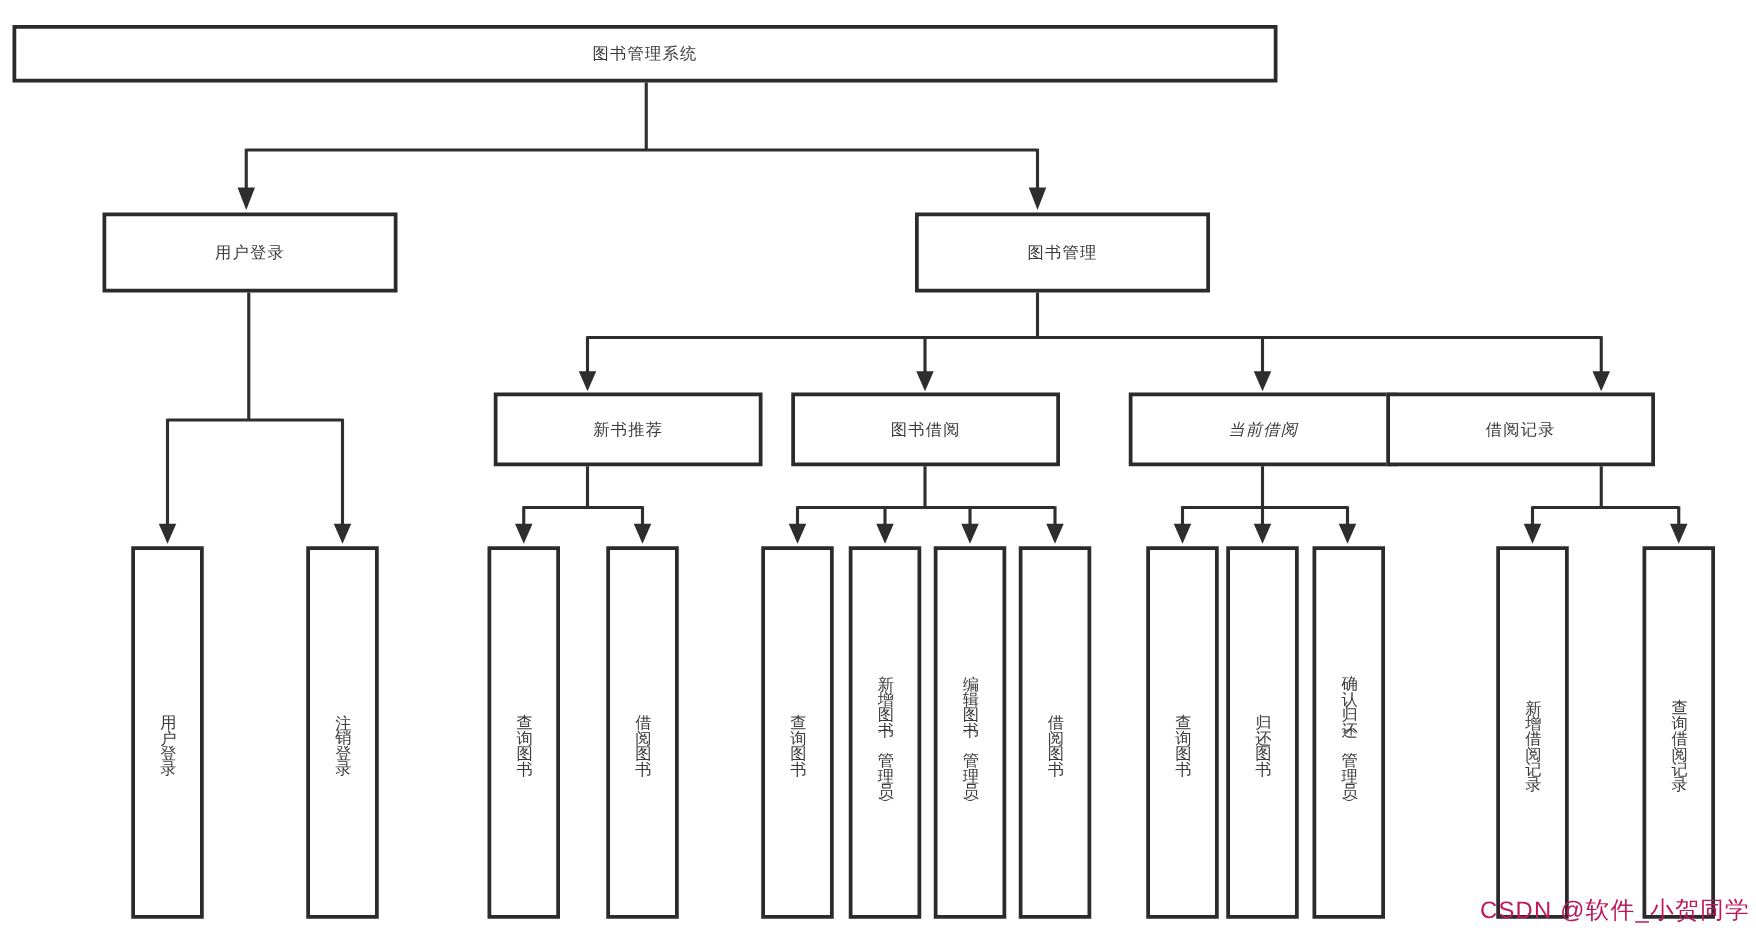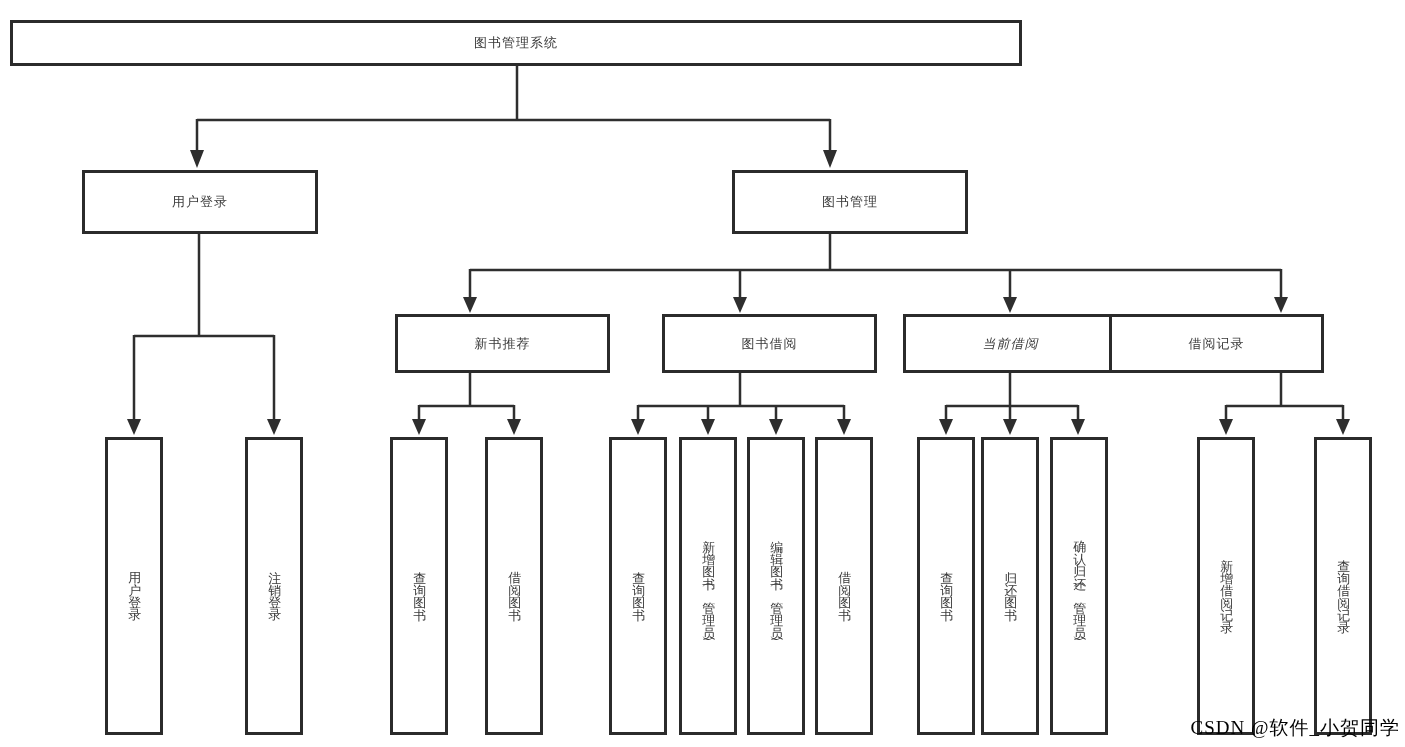--- a/index.html
+++ b/index.html
@@ -19,42 +19,41 @@
     display:flex;align-items:center;justify-content:center;
     color:#3a3a3a;
     font-size:13px;
     letter-spacing:1px;
     z-index:2;
   }
   .root{left:10px;top:20px;width:1012px;height:46px;font-size:13px;}
   .lvl2a{left:82px;top:170px;width:236px;height:64px;}
   .lvl2b{left:732px;top:170px;width:236px;height:64px;}
   .lvl3{top:314px;width:215px;height:59px;}
-  .l3a{left:363px;margin-left:32px;} .l3b{left:662px;} .l3c{left:903px;font-style:italic;} .l3d{left:1109px;}
+  .l3a{left:363px;margin-left:32px;} .l3b{left:633px;} .l3c{left:903px;font-style:italic;} .l3d{left:1109px;}
   .leaf{top:437px;width:58px;height:298px;}
   .vtext{
     writing-mode:vertical-lr;
     text-orientation:mixed;
     letter-spacing:0.95em;
     line-height:1.1;
     white-space:nowrap;
   }
   .g1a{left:105px;} .g1b{left:245px;}
   .g2a{left:390px;} .g2b{left:485px;}
   .g3a{left:609px;} .g3b{left:679px;} .g3c{left:747px;} .g3d{left:815px;}
   .g4a{left:917px;} .g4b{left:981px;} .g4c{left:1050px;}
   .g5a{left:1197px;} .g5b{left:1314px;}
   .watermark{
     position:absolute;
     right:5px;bottom:6px;
-    color:#000000;
+    color:#be185d;
     font-size:19px;
     letter-spacing:1px;
     z-index:3;
-    font-family:Liberation Serif, serif;
   }
 </style>
 </head>
 <body>
 
 <div class="stage">
 
   <svg class="wires" width="1405" height="747" viewBox="0 0 1405 747" xmlns="http://www.w3.org/2000/svg">
     <path fill="none" stroke="#2e2e2e" stroke-width="2.5" d="
       M517,64 V120  M197,120 H830

